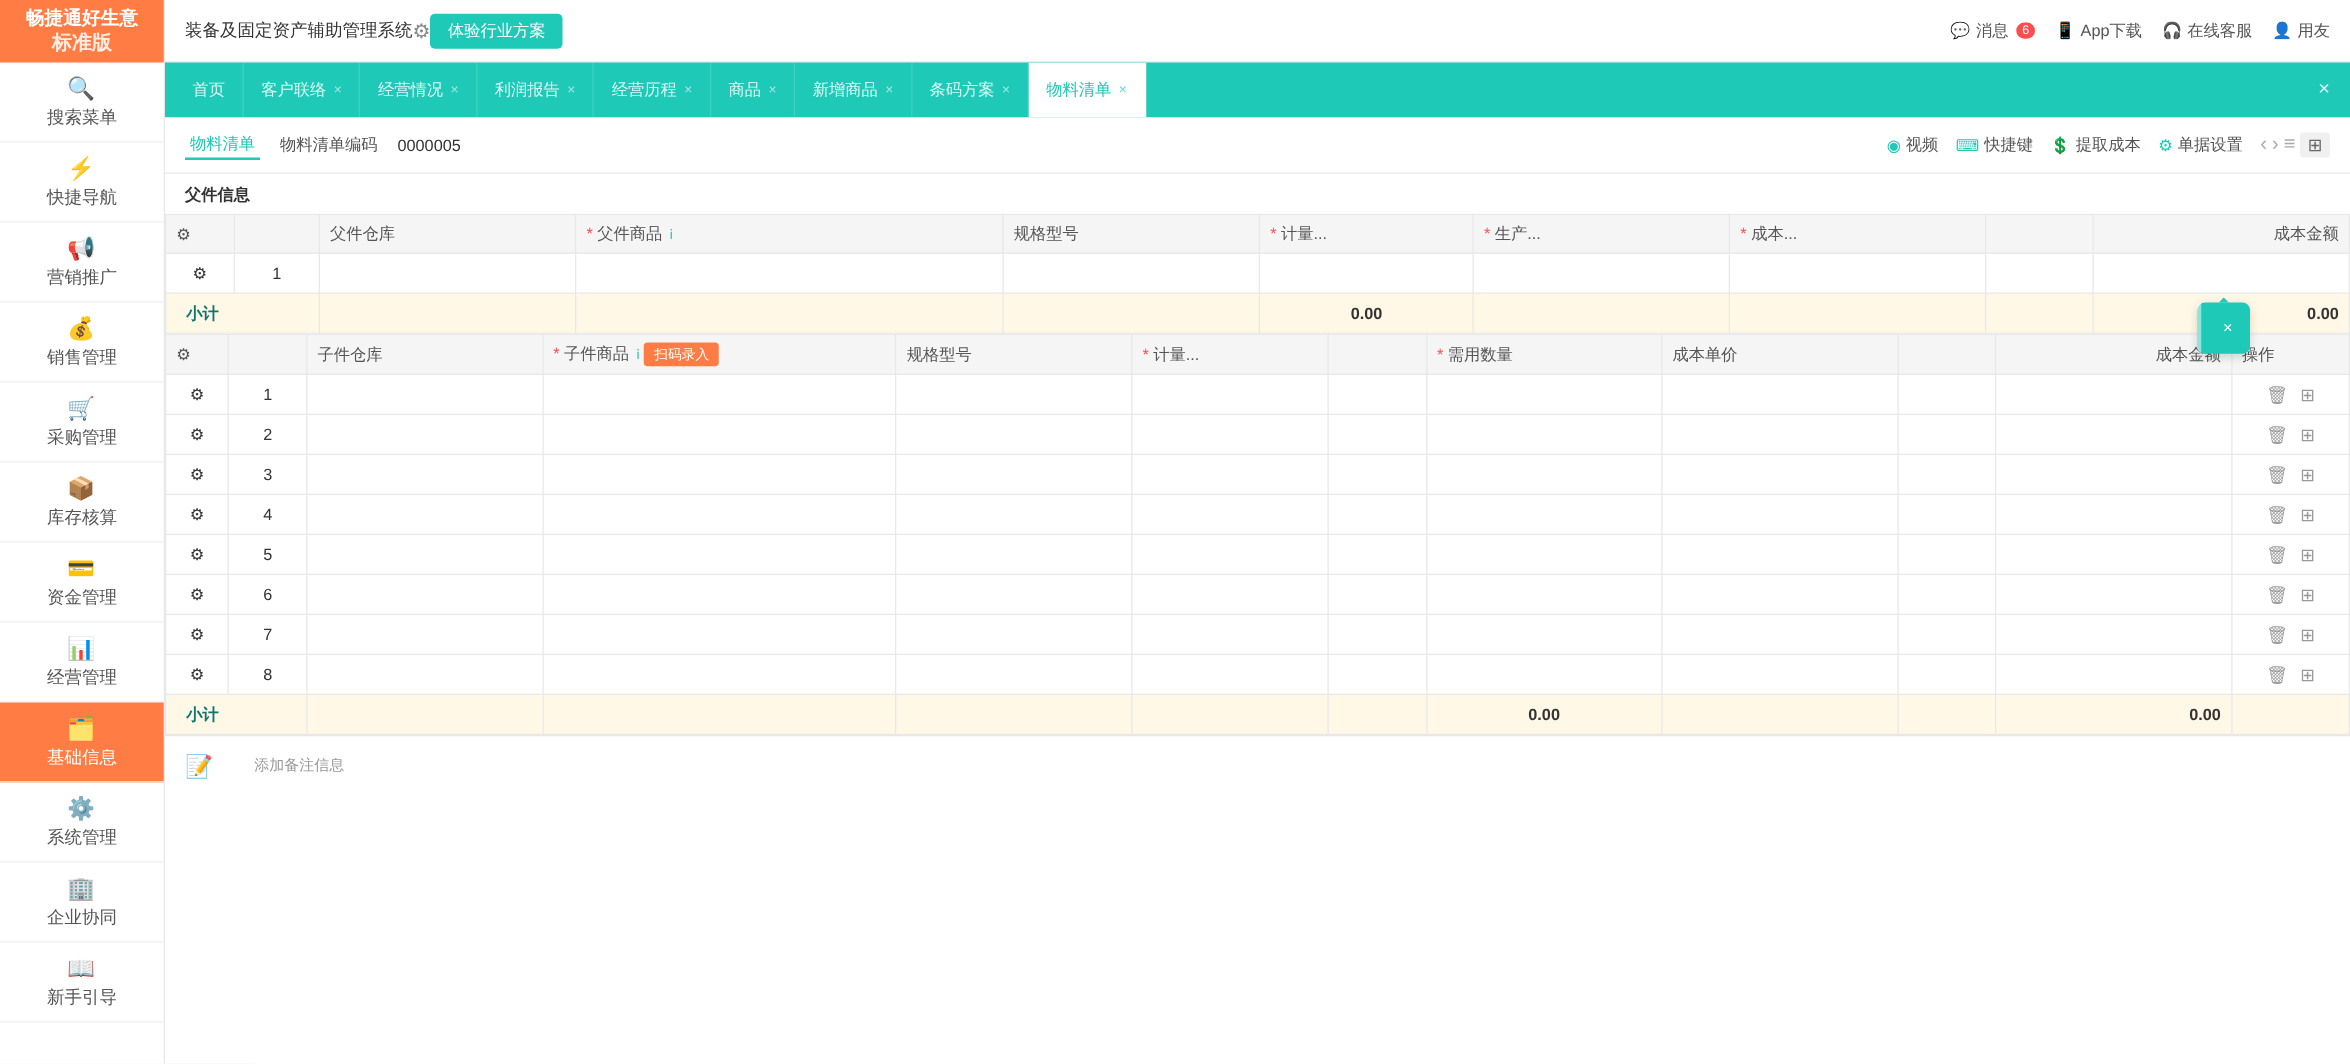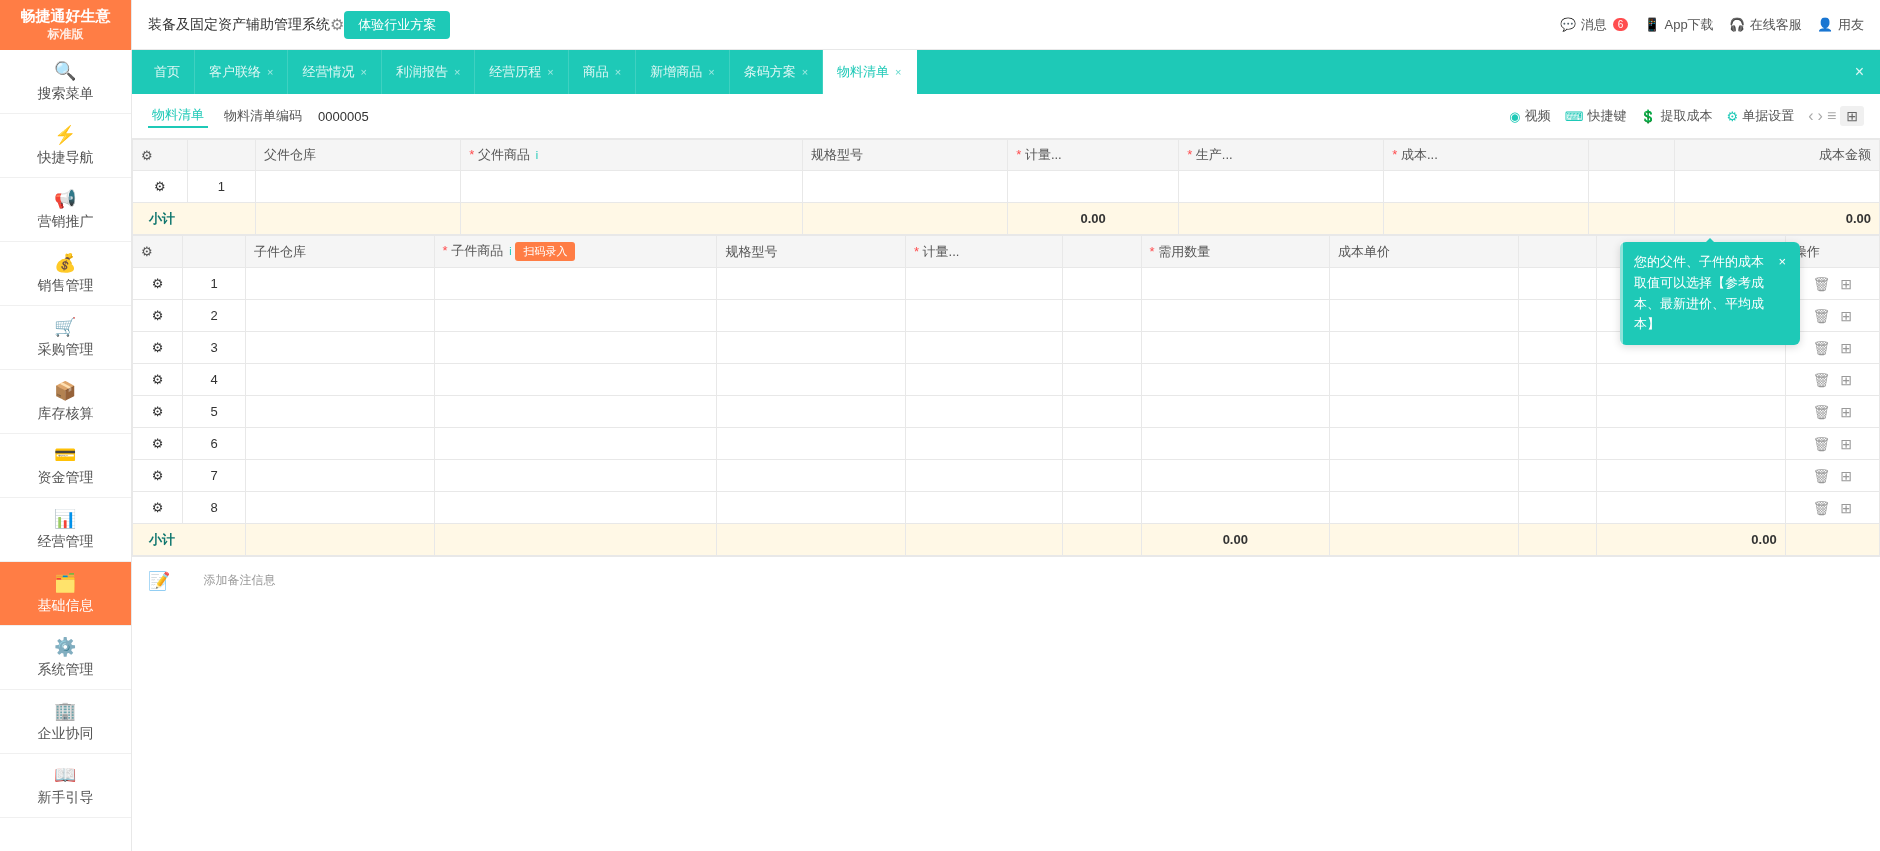--- a/index.html
+++ b/index.html
@@ -20,21 +20,21 @@
       display: flex;
       align-items: center;
       justify-content: center;
       color: #fff;
       font-size: 14px;
       font-weight: bold;
       flex-direction: column;
       padding: 4px;
     }
     .sidebar-logo .logo-main { font-size: 15px; }
-    .sidebar-logo .logo-sub { font-size: 12px; color: rgba(255,255,255,0.85); }
+    .sidebar-logo .logo-sub { font-size: 16px; color: rgba(255,255,255,0.85); }
     .sidebar-item {
       display: flex;
       flex-direction: column;
       align-items: center;
       justify-content: center;
       padding: 10px 4px;
       cursor: pointer;
       color: #555;
       border-bottom: 1px solid #f0f0f0;
       min-height: 54px;
@@ -377,23 +377,23 @@
           <span style="cursor:pointer;font-size:16px;color:#aaa;">›</span>
           <span style="cursor:pointer;font-size:16px;color:#aaa;">≡</span>
           <span style="cursor:pointer;font-size:14px;color:#666;background:#f0f0f0;padding:2px 6px;border-radius:3px;">⊞</span>
         </div>
       </div>
     </div>
 
     <div class="tooltip-box" style="position:absolute;top:148px;right:80px;">
       <div class="tooltip-bar"></div>
       <span class="tooltip-close">×</span>
-      <span>您的父件、子件的成本取值可以选择【参考成本、最新进价、平均成本】</span>
-    </div>
-
+    </div>
+
+    <div class="section-title">父件信息</div>
     <div style="padding: 0 0 0 0; overflow-x:auto;">
       <table class="data-table">
         <thead>
           <tr>
             <th class="col-settings">⚙</th>
             <th class="col-num"></th>
             <th style="width:120px;">父件仓库</th>
             <th style="width:200px;">
               <span class="required-star">*</span>
               <span>父件商品</span>

